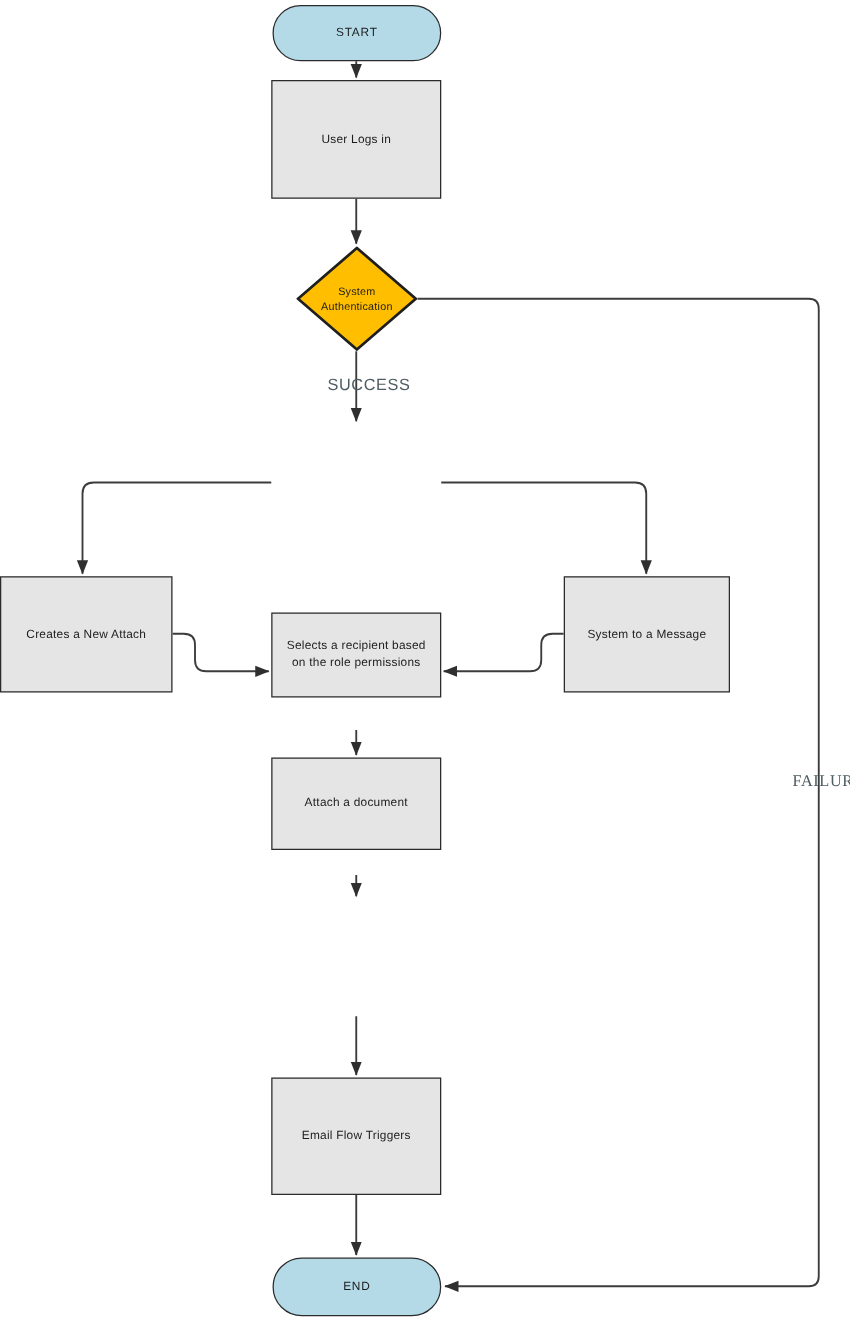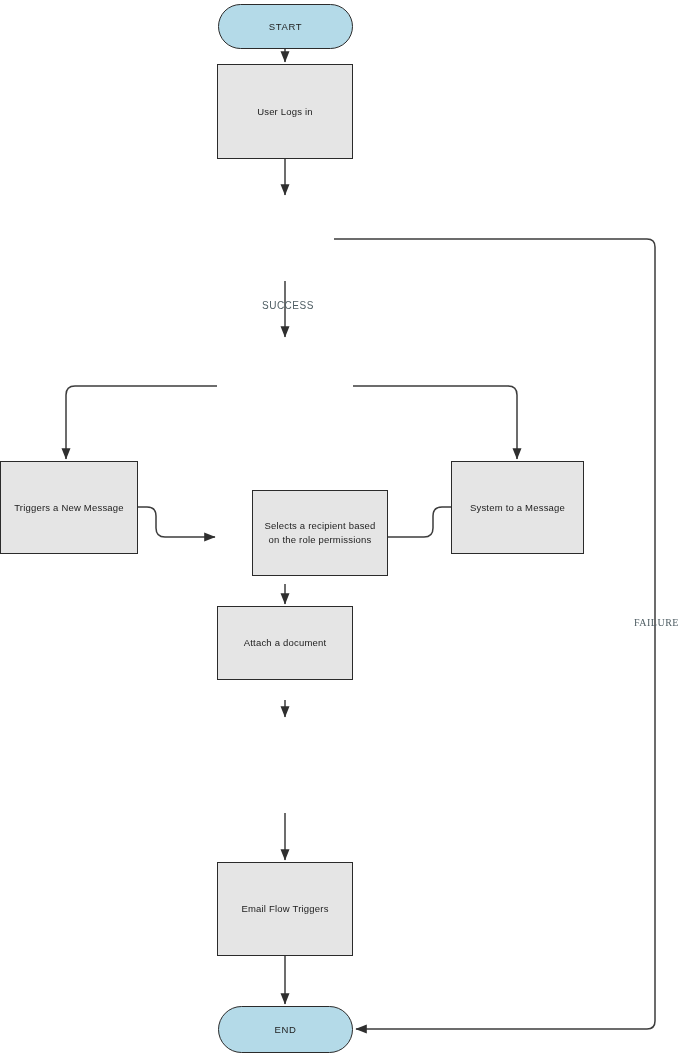--- a/index.html
+++ b/index.html
@@ -66,21 +66,21 @@
   .decision-label {
     position: relative;
     z-index: 2;
     font-size: 8.6px;
     line-height: 12px;
     color: #1c1c1c;
     width: 82px;
   }
   .edge-label {
     position: absolute;
-    font-size: 10px;
+    font-size: 13px;
     letter-spacing: 0.5px;
     color: #4e5d63;
     white-space: nowrap;
     text-align: right;
   }
 </style>
 </head>
 <body>
 
 <div id="flow-canvas">
@@ -120,31 +120,37 @@
   </svg>
 
   <div class="node terminator" style="left:218px; top:4px; width:135px; height:45px;">
     <span>START</span>
   </div>
 
   <div class="node process" style="left:217px; top:64px; width:136px; height:95px;">
     <span>User Logs in</span>
   </div>
 
+  <div class="node decision" style="left:237px; top:197px; width:97px; height:84px;">
+    <svg class="decision-shape" viewBox="0 0 97 84" preserveAspectRatio="none" xmlns="http://www.w3.org/2000/svg">
+      <polygon points="48.5,1.4 95.6,42 48.5,82.6 1.4,42" fill="#ffbf00" stroke="#1f1f1f" stroke-width="2.2"></polygon>
+    </svg>
+    <span class="decision-label">System Authentication</span>
+  </div>
 
 
   <div class="node process" style="left:0px; top:461px; width:138px; height:93px;">
-    <span>Triggers a New Message</span>
+    <span>Creates a New Attach</span>
   </div>
 
   <div class="node process" style="left:451px; top:461px; width:133px; height:93px;">
     <span>System to a Message</span>
   </div>
 
-  <div class="node process" style="left:217px; top:490px; width:136px; height:86px;margin-left:35px;">
+  <div class="node process" style="left:217px; top:490px; width:136px; height:68px;">
     <span style="max-width:120px; display:inline-block;">Selects a recipient based on the role permissions</span>
   </div>
 
   <div class="node process" style="left:217px; top:606px; width:136px; height:74px;">
     <span>Attach a document</span>
   </div>
 
 
   <div class="node process" style="left:217px; top:862px; width:136px; height:94px;">
     <span>Email Flow Triggers</span>

